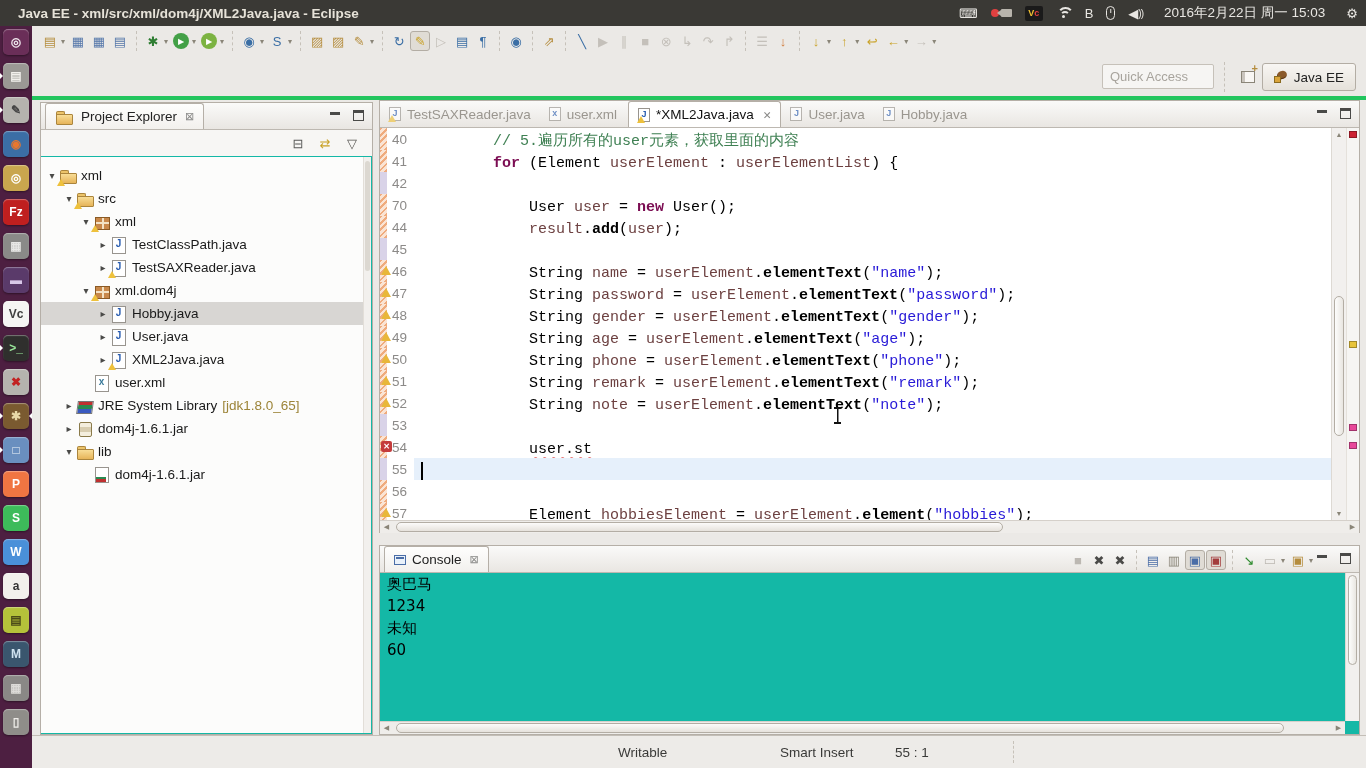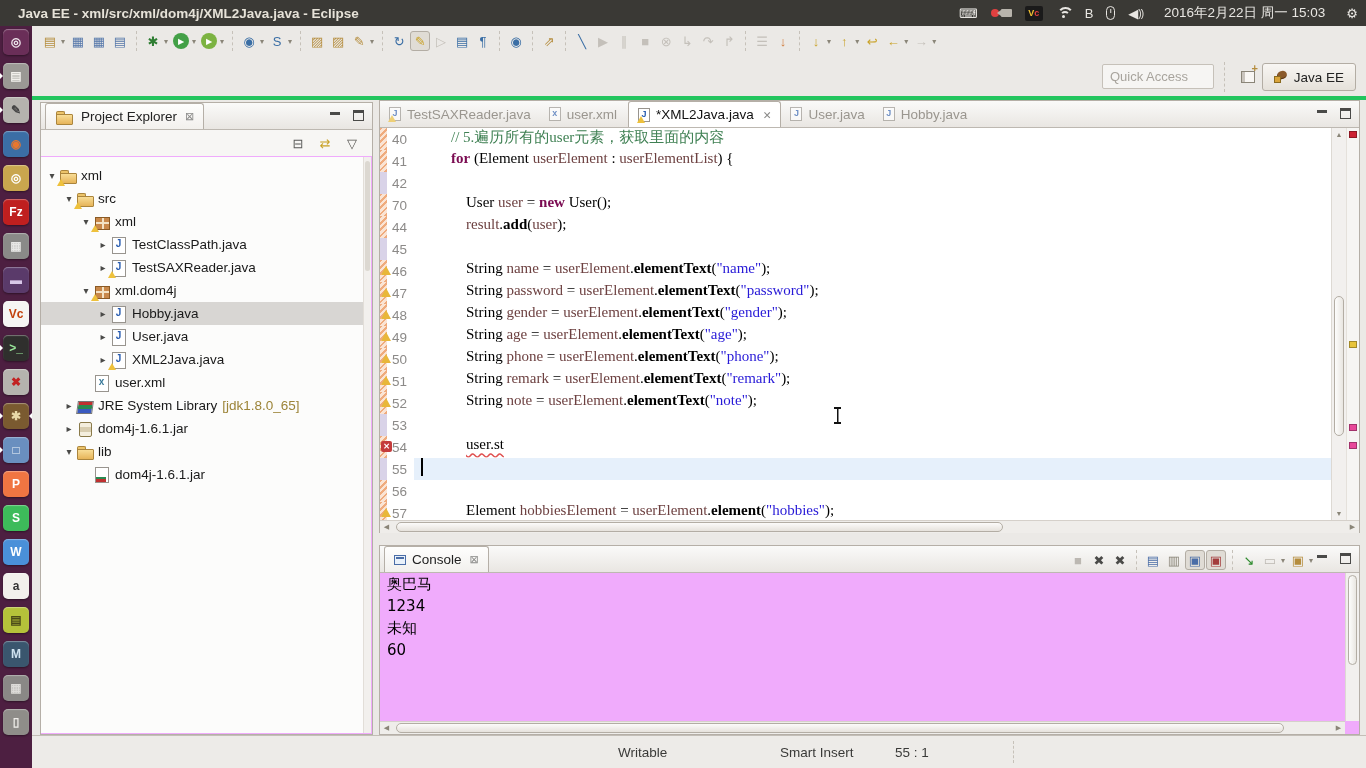--- a/index.html
+++ b/index.html
@@ -58,21 +58,21 @@
   #openpersp::after { content:"+"; position:absolute; right:0; top:-6px; color:#b58d3e; font-weight:bold; font-size:11px; }
   #perspbtn { position:absolute; right:10px; top:7px; height:28px; padding:0 11px; display:flex; align-items:center; gap:7px;
     background:linear-gradient(#f8f6f3,#e5e1da); border:1px solid #b3ada4; border-radius:3px; font-size:13.5px; color:#222;
     font-family:"Liberation Sans",sans-serif; }
   .bean { width:13px; height:12px; position:relative; display:inline-block; }
   .bean::before { content:""; position:absolute; right:0; top:0; width:10px; height:8px; background:#8b5a2b;
     border-radius:50%/55%; transform:rotate(-25deg); box-shadow:inset 1px -1px 0 #5e3a18; }
   .bean::after { content:""; position:absolute; left:0; bottom:0; width:5px; height:5px; background:#d9a43a; border:1px solid #8a6a20; }
 
   
-  .panel { position:absolute; background:#f0abfc; border:1px solid #b5afa7; }
+  .panel { position:absolute; background:#14b8a6; border:1px solid #b5afa7; }
   .vtabrow { height:27px; background:linear-gradient(#fafaf9,#e9e6e2); border-bottom:1px solid #bdb8b1;
     display:flex; align-items:flex-end; position:relative; }
   .vtab { height:26px; margin-left:4px; background:linear-gradient(#fefefd,#f2f0ed); border:1px solid #b5afa7; border-bottom:none;
     border-radius:3px 3px 0 0; padding:0 9px; display:flex; align-items:center; gap:6px; font-size:13.5px; color:#222; }
   .vclose { color:#8a8a88; font-size:11px; margin-left:2px; }
   .wbtns { position:absolute; right:8px; top:6px; display:flex; gap:12px; align-items:center; }
   .wmin { width:11px; height:12px; position:relative; }
   .wmin::after { content:""; position:absolute; left:0; top:3px; width:10px; height:3px; background:#4a4a48; }
   .wmax { width:11px; height:11px; border:1px solid #4a4a48; border-top:3px solid #4a4a48; }
 
@@ -118,22 +118,22 @@
   #code { flex:1; overflow:hidden; }
   .cl { height:22px; display:flex; align-items:center; position:relative; }
   .diff { width:7px; align-self:stretch; flex:none; }
   .diff.changed { background:repeating-linear-gradient(135deg,#efab7d 0 2px,#fae4d4 2px 4.5px); }
   .diff.added { background:#d9d3e8; }
   .lnum { width:27px; flex:none; text-align:right; padding-right:7px; color:#8c8a88; font-size:13.5px; }
   .mk-warn { position:absolute; left:1px; top:6px; width:0; height:0; z-index:2;
     border-left:5px solid transparent; border-right:5px solid transparent; border-bottom:9px solid #e8b73a; }
   .mk-err { position:absolute; left:1px; top:5px; width:11px; height:11px; background:#c43c3c; border-radius:2px;
     color:#fff; font-size:8px; line-height:11px; text-align:center; font-weight:bold; z-index:2; }
-  .ltext { flex:1; align-self:stretch; display:flex; align-items:flex-start; white-space:pre; overflow:hidden;
-    font-family:Liberation Serif, serif; font-size:15px; padding-left:7px; }
+  .ltext { flex:1; align-self:stretch; display:flex; align-items:flex-end; white-space:pre; overflow:hidden;
+    font-family:Liberation Mono, monospace; font-size:15px; padding-left:7px; }
   .cl.cur .ltext { background:#e6f0fb; }
   .caret { width:2px; height:18px; background:#000; flex:none; }
   .tk-d { color:#000; } .tk-k { color:#7b0c52; font-weight:bold; } .tk-s { color:#2719d7; }
   .tk-c { color:#3f8053; } .tk-v { color:#6d4141; } .tk-m { color:#000; font-weight:bold; }
   .tk-e { color:#000; text-decoration:underline; text-decoration-style:wavy; text-decoration-color:#e05050; text-underline-offset:3px; }
   #vsb { width:15px; background:#f2f0ee; border-left:1px solid #ddd9d3; position:relative; flex:none; }
   .vs-btn { position:absolute; left:0; right:0; height:13px; text-align:center; font-size:7px; color:#8a8578; line-height:13px; }
   .vs-btn.dn { bottom:0; }
   .vs-thumb { position:absolute; left:2px; right:2px; top:168px; height:140px;
     background:linear-gradient(90deg,#fdfdfc,#e9e6e1); border:1px solid #b3ada4; border-radius:6px; }
@@ -213,21 +213,21 @@
     <div class="l-item">
       <span class="l-ico" style="background: rgb(191, 31, 31); color: rgb(255, 255, 255);">Fz</span>
     </div>
     <div class="l-item">
       <span class="l-ico" style="background: rgb(138, 138, 136); color: rgb(232, 232, 230);">▦</span>
     </div>
     <div class="l-item">
       <span class="l-ico" style="background: rgb(90, 58, 106); color: rgb(216, 200, 232);">▬</span>
     </div>
     <div class="l-item">
-      <span class="l-ico" style="background: rgb(245, 245, 243); color: #c2410c;">Vc</span>
+      <span class="l-ico" style="background: rgb(245, 245, 243); color: #404040;">Vc</span>
     </div>
     <div class="l-item running">
       <span class="l-ico" style="background: rgb(47, 47, 45); color: rgb(154, 232, 154);">&gt;_</span>
     </div>
     <div class="l-item">
       <span class="l-ico" style="background: rgb(181, 179, 174); color: rgb(194, 34, 34);">✖</span>
     </div>
     <div class="l-item active">
       <span class="l-ico" style="background: rgb(122, 90, 48); color: rgb(232, 216, 168);">✱</span>
     </div>

